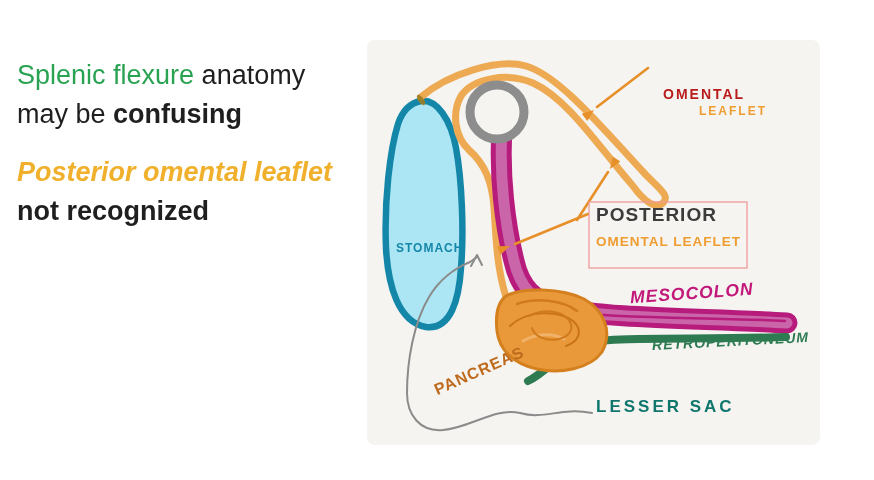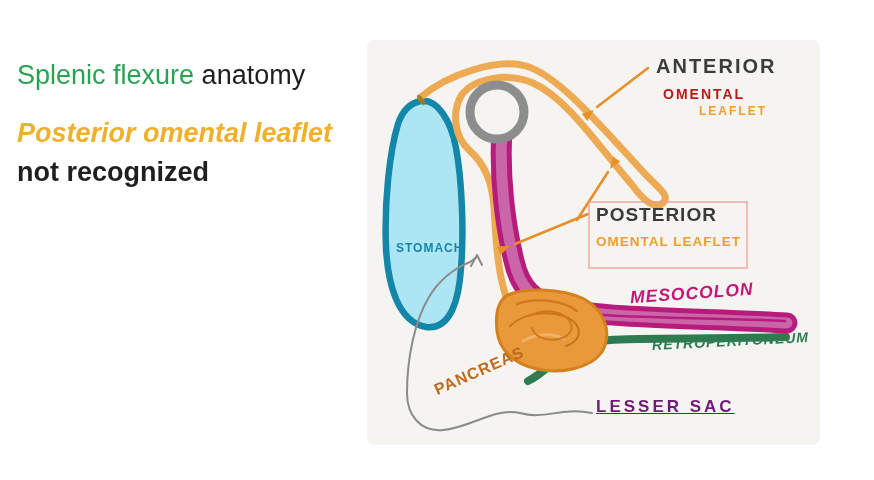--- a/index.html
+++ b/index.html
@@ -22,28 +22,29 @@
   .lbl-ant2{left:296px;top:46px;font-size:14px;letter-spacing:2px;color:#b91c1c;}
   .lbl-ant3{left:332px;top:64px;font-size:12px;letter-spacing:2px;color:#ef9d30;}
   .lbl-post1{left:229px;top:164px;font-size:19px;letter-spacing:1px;color:#3b3b3b;}
   .lbl-post2{left:229px;top:194px;font-size:13.5px;letter-spacing:1px;color:#ef9d30;}
   .lbl-meso{left:263px;top:243px;font-size:17.5px;letter-spacing:1px;font-style:italic;
             color:#c2187a;transform:rotate(-4deg);}
   .lbl-retro{left:285px;top:293px;font-size:14px;letter-spacing:1px;font-style:italic;
              color:#2e7b52;transform:rotate(-3deg);}
   .lbl-panc{left:64px;top:322px;font-size:16px;letter-spacing:1px;color:#bf6b1d;
             transform:rotate(-24deg);}
-  .lbl-lsac{left:229px;top:357px;font-size:17px;letter-spacing:3px;color:#701a75;
-            font-weight:bold;text-decoration:underline;}
+  .lbl-lsac{left:229px;top:357px;font-size:17px;letter-spacing:3px;color:#0f766e;
+            font-weight:bold;}
 </style>
 </head>
 <body>
 
 <div class="headline">
   <div class="hl-line"><span class="c-green">Splenic flexure</span><span> anatomy</span></div>
+  <div class="hl-line"><span>may be </span><span class="b">confusing</span></div>
   <div class="hl-line hl-gap"><span class="c-gold">Posterior omental leaflet</span></div>
   <div class="hl-line"><span class="b">not recognized</span></div>
 </div>
 
 <div class="panel">
   <svg width="453" height="405" viewBox="0 0 453 405">
 
     <path d="M 54,61 C 43,63 35,72 31,84 C 23,110 17,160 19,208 C 21,245 31,282 59,287
              C 84,290 92,259 94,228 C 97,192 95,140 89,108 C 84,80 70,59 54,61 Z" stroke-width="6.5" stroke-linejoin="round" fill="#ace6f5" stroke="#1487a8"></path>
 
@@ -88,21 +89,20 @@
     </g>
     <g>
       <path d="M 221,174 L 148,204" fill="none" stroke-width="2.6" stroke-linecap="round" stroke="#e78f28"></path>
       <polygon points="0,0 12,-4.5 12,4.5" transform="translate(143,206) rotate(158)" fill="#e78f28"></polygon>
     </g>
 
     <rect x="222" y="162" width="158" height="66" fill="none" stroke-width="1.3" stroke="#ef9a9a"></rect>
   </svg>
 
   <div class="dlabel lbl-stomach">STOMACH</div>
-  <div class="dlabel lbl-ant1">ANTERIOR</div>
   <div class="dlabel lbl-ant2">OMENTAL</div>
   <div class="dlabel lbl-ant3">LEAFLET</div>
   <div class="dlabel lbl-post1">POSTERIOR</div>
   <div class="dlabel lbl-post2">OMENTAL LEAFLET</div>
   <div class="dlabel lbl-meso">MESOCOLON</div>
   <div class="dlabel lbl-retro">RETROPERITONEUM</div>
   <div class="dlabel lbl-panc">PANCREAS</div>
   <div class="dlabel lbl-lsac">LESSER SAC</div>
 </div>
 

